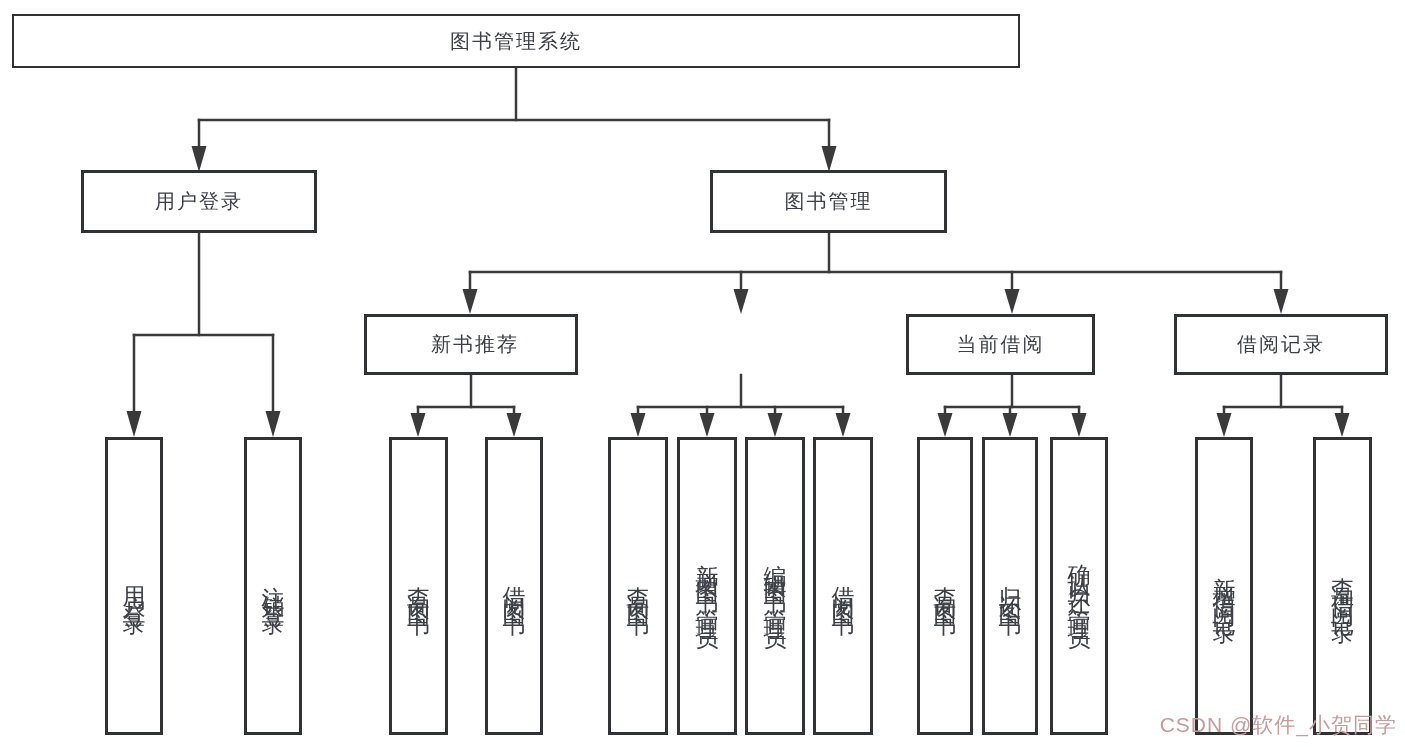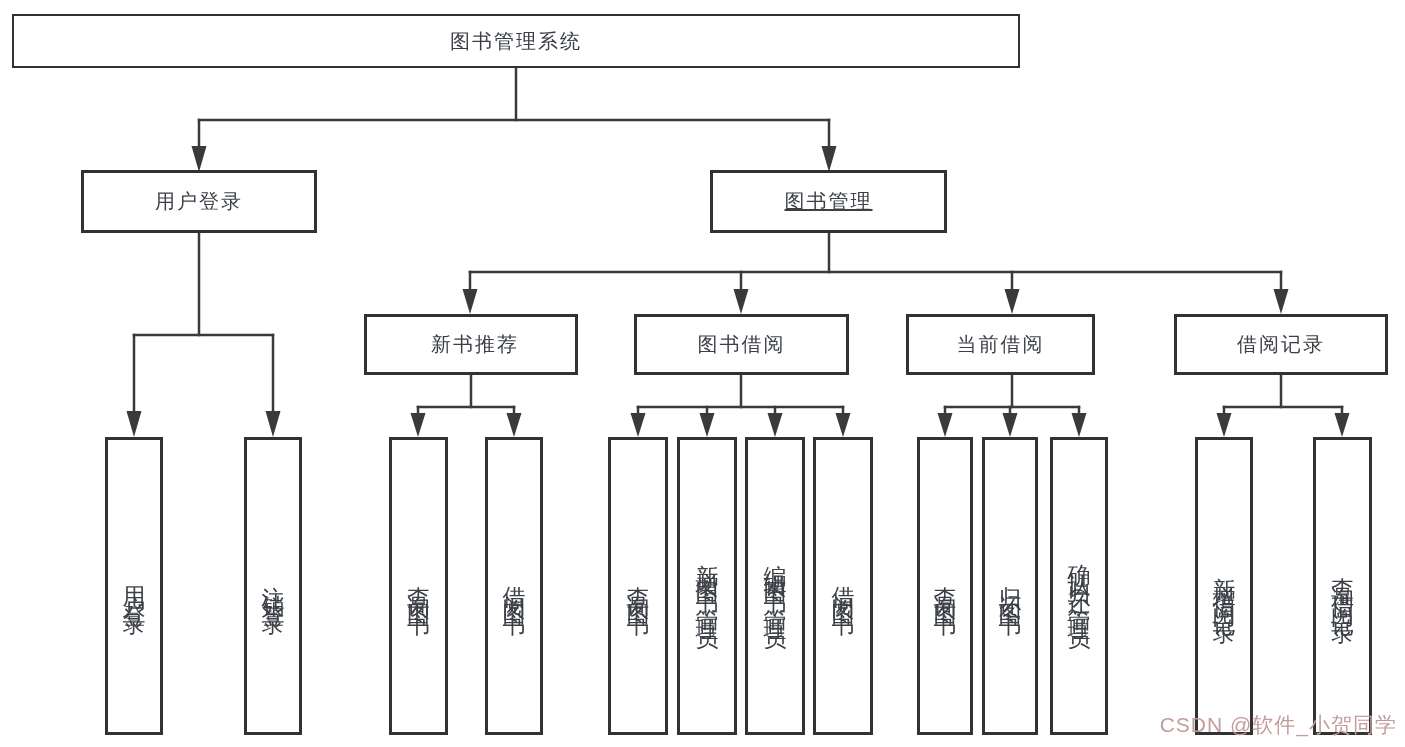--- a/index.html
+++ b/index.html
@@ -102,29 +102,26 @@
     <polygon points="1334.5,413 1349.5,413 1342,437"></polygon>
   </svg>
 
   <div class="box root" style="left:12px;top:14px;width:1008px;height:54px;border-width:2.5px;">
     <span class="hlabel">图书管理系统</span>
   </div>
 
   <div class="box" style="left:81px;top:170px;width:236px;height:63px;">
     <span class="hlabel">用户登录</span>
   </div>
-  <div class="box" style="left:710px;top:170px;width:237px;height:63px;text-decoration:underline;">
+  <div class="box" style="left:710px;top:170px;width:237px;height:63px;">
     <span class="hlabel">图书管理</span>
   </div>
 
   <div class="box" style="left:364px;top:314px;width:214px;height:61px;padding-left:8px;">
     <span class="hlabel">新书推荐</span>
-  </div>
-  <div class="box" style="left:634px;top:314px;width:215px;height:61px;">
-    <span class="hlabel">图书借阅</span>
   </div>
   <div class="box" style="left:906px;top:314px;width:189px;height:61px;">
     <span class="hlabel">当前借阅</span>
   </div>
   <div class="box" style="left:1174px;top:314px;width:214px;height:61px;">
     <span class="hlabel">借阅记录</span>
   </div>
 
   <div class="box leaf" style="left:105px;top:437px;width:58px;height:298px;">
     <span>用户登录</span>

